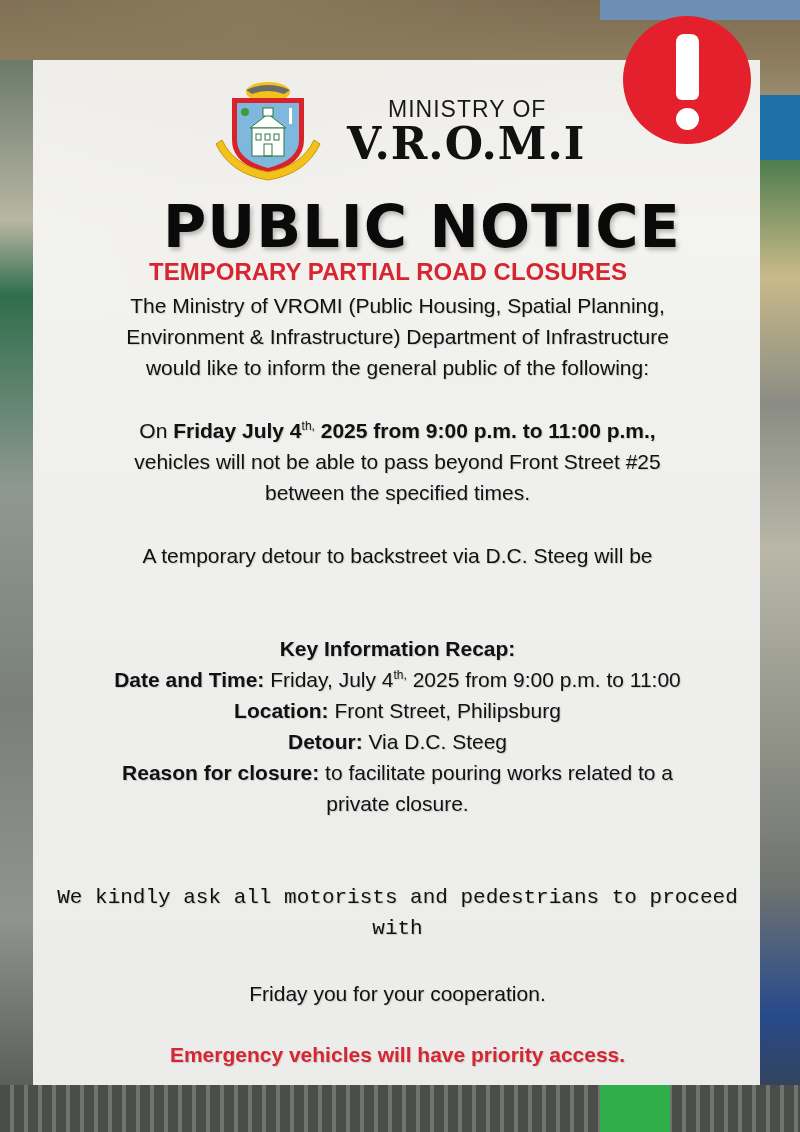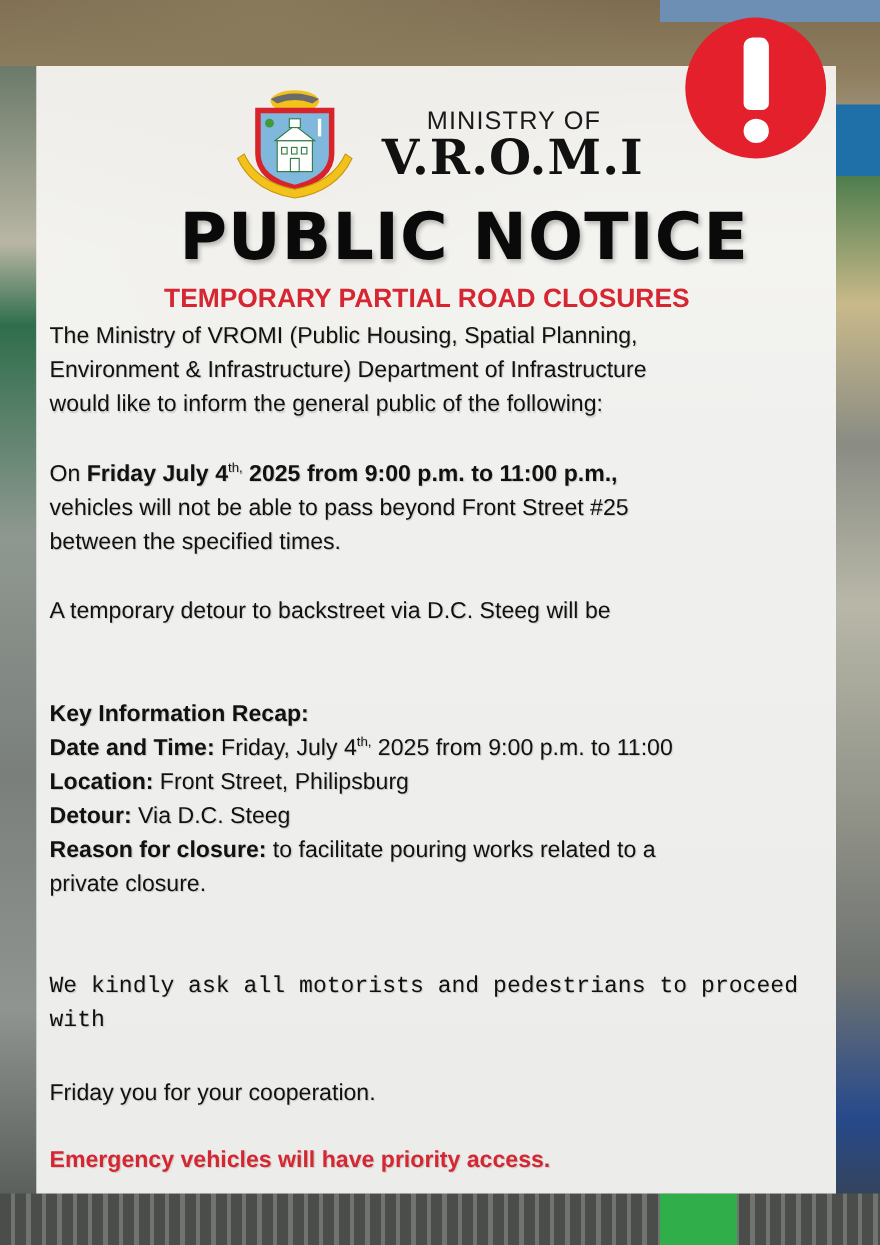--- a/index.html
+++ b/index.html
@@ -36,30 +36,30 @@
   }
   .alert .bar { position:absolute; left:53px; top:18px; width:23px; height:66px; background:#fff; border-radius:8px 8px 6px 6px; }
   .alert .dot { position:absolute; left:53px; top:92px; width:23px; height:22px; background:#fff; border-radius:50%; }
 
   .header { position:absolute; left:210px; top:78px; width:400px; height:105px; z-index:2; }
   .crest { position:absolute; left:0; top:0; width:115px; height:105px; }
   .ministry-of { position:absolute; left:178px; top:18px; font-size:23px; letter-spacing:1px; color:#1a1a1a; }
   .vromi { position:absolute; left:137px; top:40px; font-family:"DejaVu Serif", serif; font-weight:bold; font-size:44px; letter-spacing:1px; color:#111; }
 
   .title {
-    position:absolute; left:0; top:180px; width:800px; text-align:center;
+    position:absolute; left:0; top:192px; width:800px; text-align:center;
     font-family:"DejaVu Sans", sans-serif; font-weight:900; font-size:59px; letter-spacing:1px; color:#0a0a0a;
     text-shadow:2px 3px 4px rgba(0,0,0,0.25); z-index:2;padding-left:44px;
   }
   .subtitle {
     position:absolute; left:0; top:258px; width:760px; text-align:center;
     font-weight:bold; font-size:24px; color:#d62631; z-index:2; padding-left:16px;
   }
   .body {
-    position:absolute; left:45px; width:705px; text-align:left;
+    position:absolute; left:45px; width:705px; text-align:center;
     font-size:21px; line-height:31px; color:#111; z-index:2;
     text-shadow:1px 1px 1px rgba(0,0,0,0.15);
   }
   .body b { font-weight:bold; }
   sup { font-size:12px; line-height:0; vertical-align:super; }
   .p1 { top:290px; }
   .p2 { top:415px; }
   .p3 { top:540px; }
   .p4 { top:633px; }
   .p5 { top:882px;font-family:Liberation Mono, monospace; }

